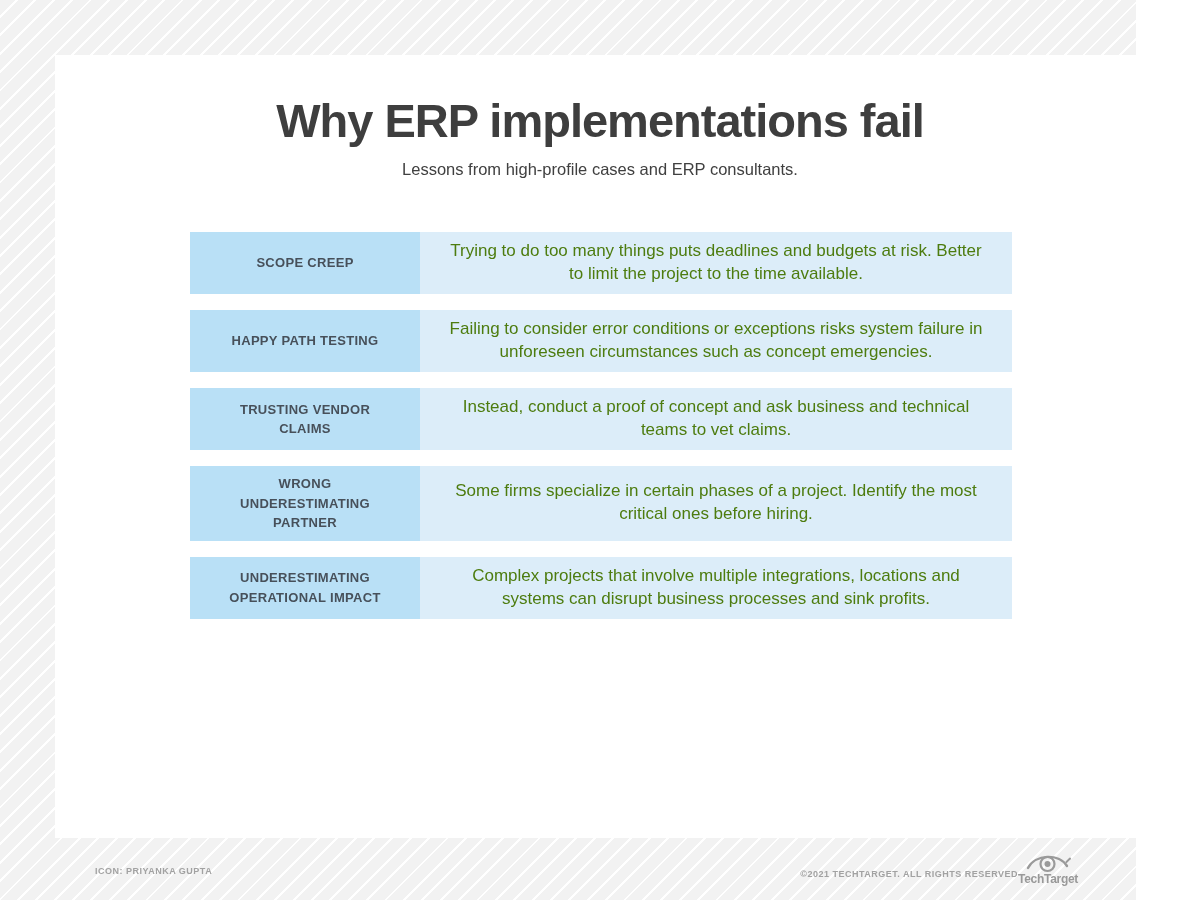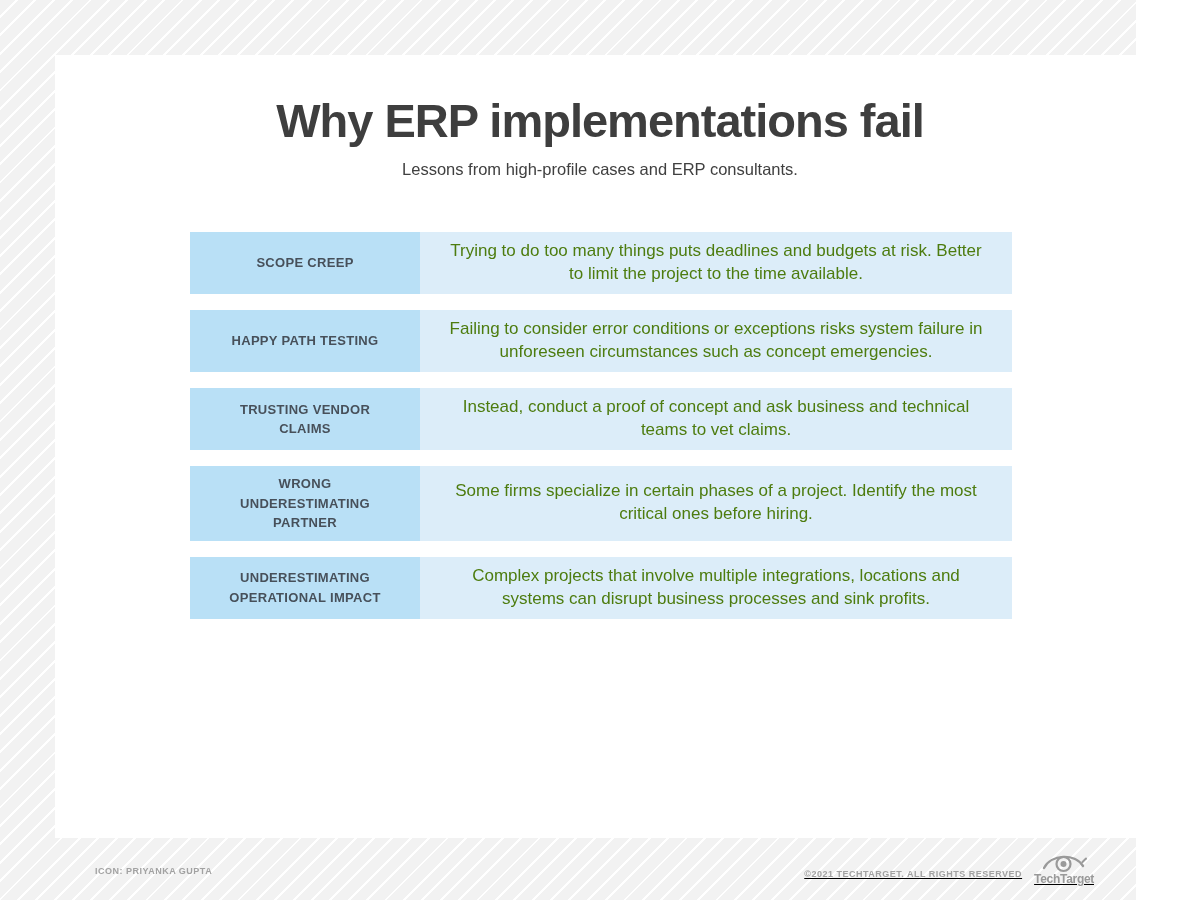--- a/index.html
+++ b/index.html
@@ -83,26 +83,25 @@
     left: 55px;
     bottom: 24px;
     font-size: 9px;
     font-weight: bold;
     letter-spacing: 0.5px;
     color: #a2a2a2;
     margin-left: 40px;
   }
   .footer-right {
     position: absolute;
-    right: 42px;
+    right: 58px;
     bottom: 14px;
     display: flex;
     align-items: flex-end;
-    gap: 12px;
-    text-decoration: underline;
+    gap: 0;
   }
   .footer-copyright {
     font-size: 9px;
     font-weight: bold;
     letter-spacing: 0.5px;
     color: #a2a2a2;
     padding-bottom: 7px;
   }
   .brand { display: flex; flex-direction: column; align-items: center; }
   .brand svg { display: block; }

